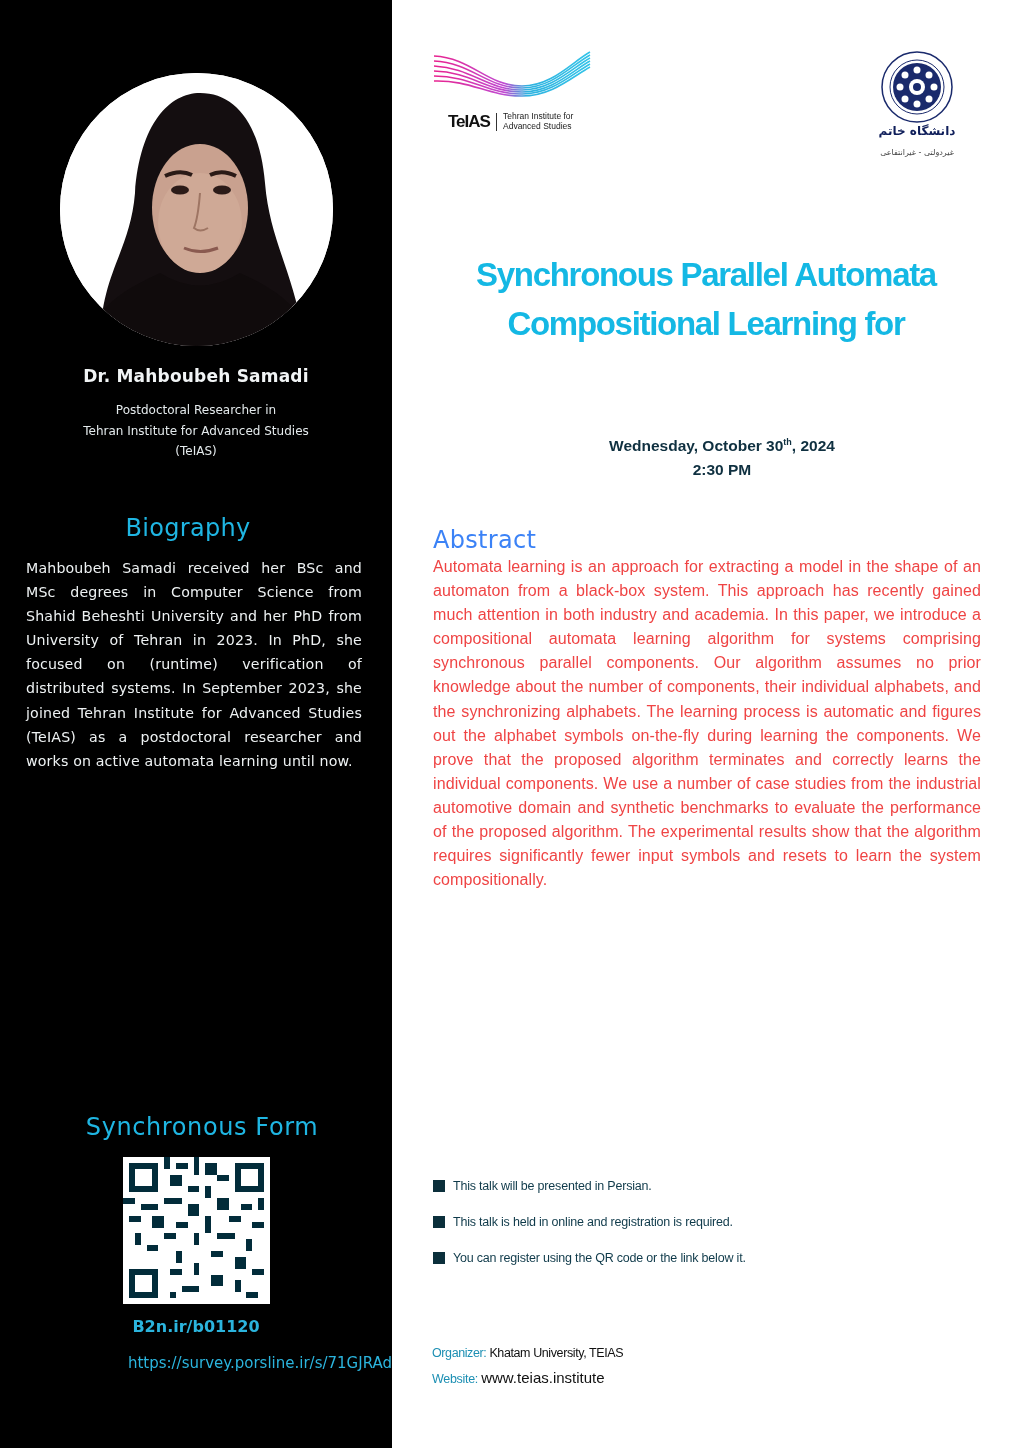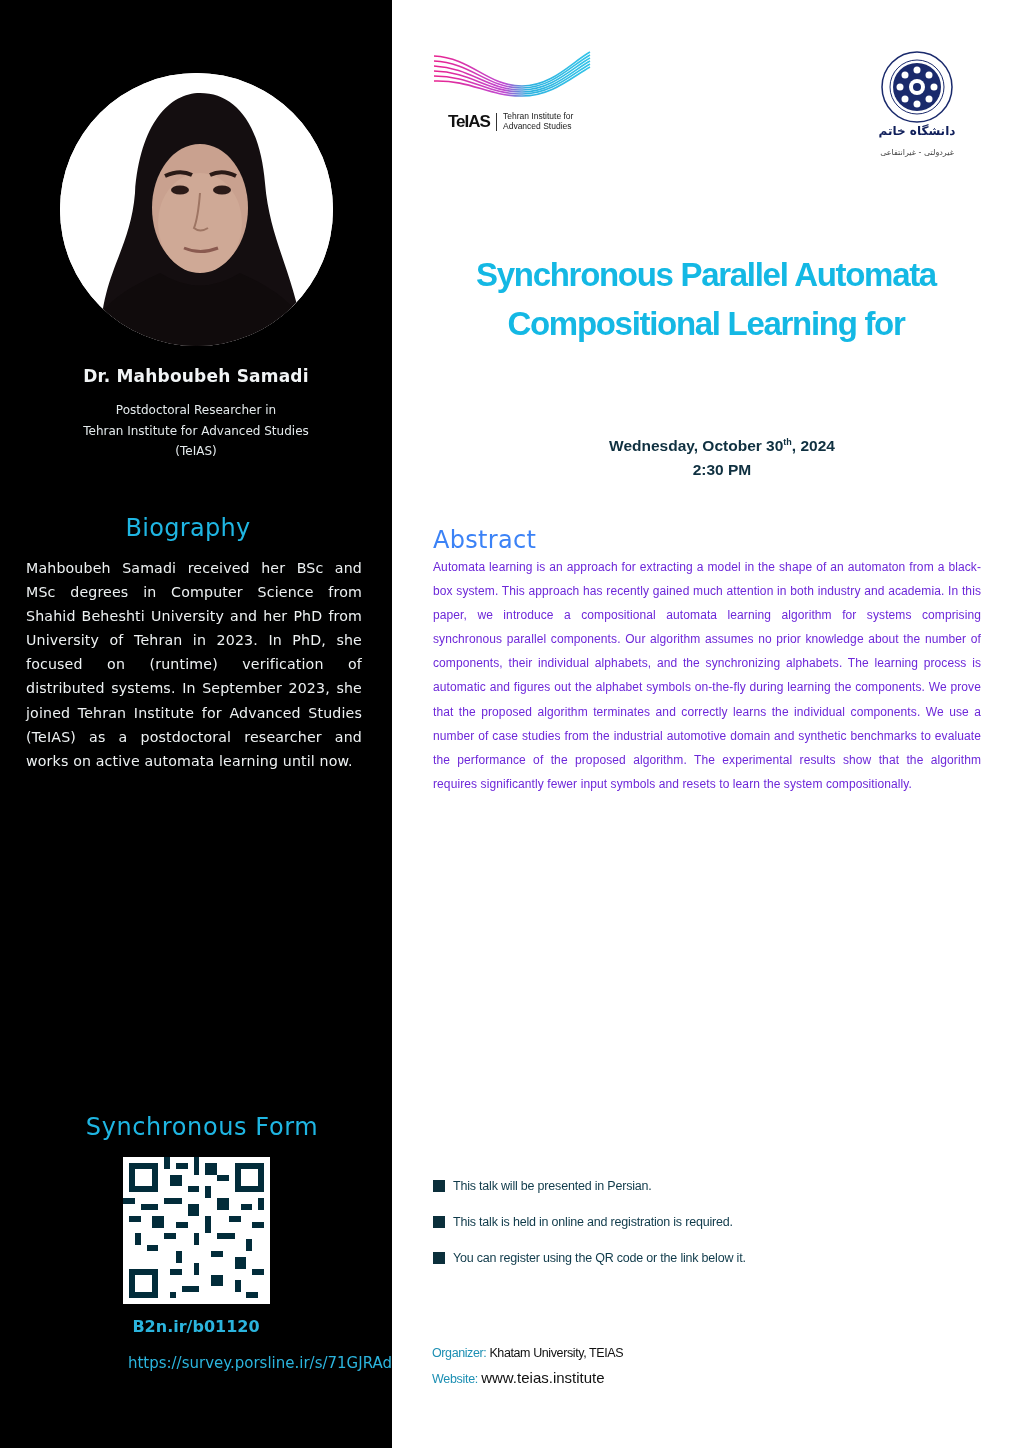--- a/index.html
+++ b/index.html
@@ -89,21 +89,21 @@
     font-size: 15.5px; font-weight: bold; line-height: 24px; color: #0f3040;
     font-family: "Liberation Sans", sans-serif;
   }
   .talk-date sup { font-size: 9px; vertical-align: 6px; }
 
   .abstract-title {
     position: absolute; left: 433px; top: 514px; font-size: 24px; color: #3b82f6; letter-spacing: 0.3px; margin-top: 12px;
   }
   .abstract-text {
     position: absolute; left: 433px; width: 548px; top: 555px;
-    font-size: 12px; line-height: 24.1px; color: #6d28d9; text-align: justify;
+    font-size: 16px; line-height: 24.1px; color: #ef4444; text-align: justify;
     font-family: "Liberation Sans", sans-serif; letter-spacing: 0.1px;
   }
 
   .notes { position: absolute; left: 433px; top: 1178px; }
   .note {
     display: flex; align-items: center; height: 16px; margin-bottom: 20px;
     font-size: 12.5px; color: #0f3a4a; font-family: "Liberation Sans", sans-serif; letter-spacing: -0.2px;
   }
   .note .bullet { width: 12px; height: 12px; background: #0b2f3b; margin-right: 8px; flex: none; }
 

